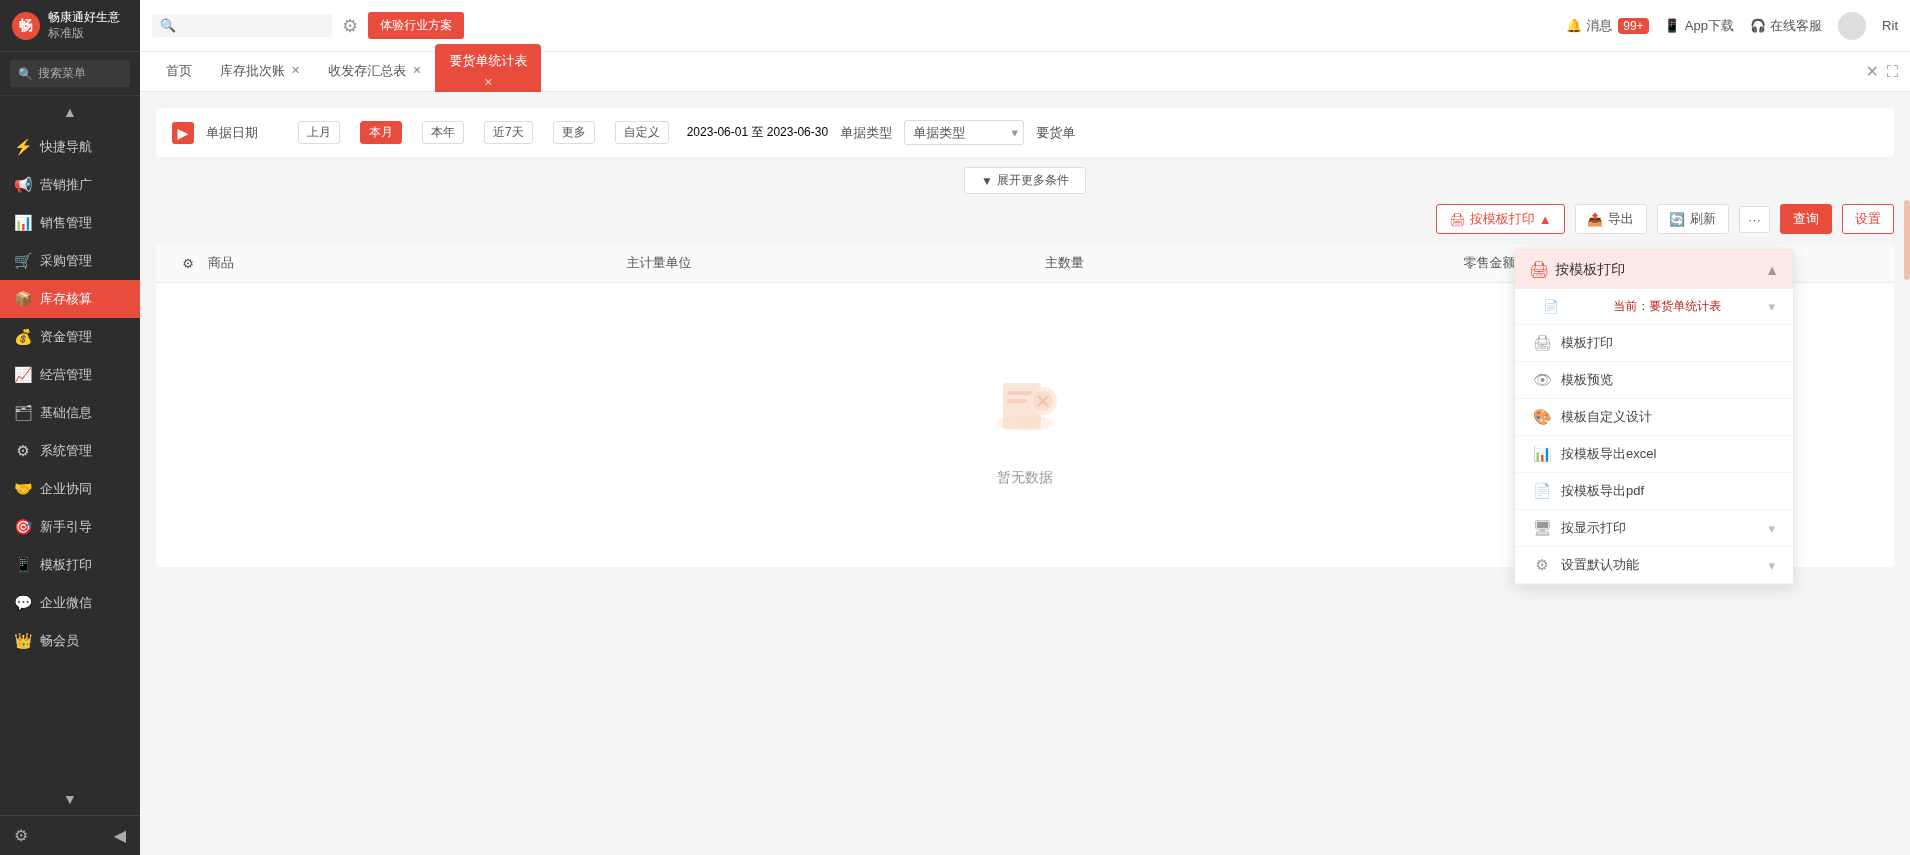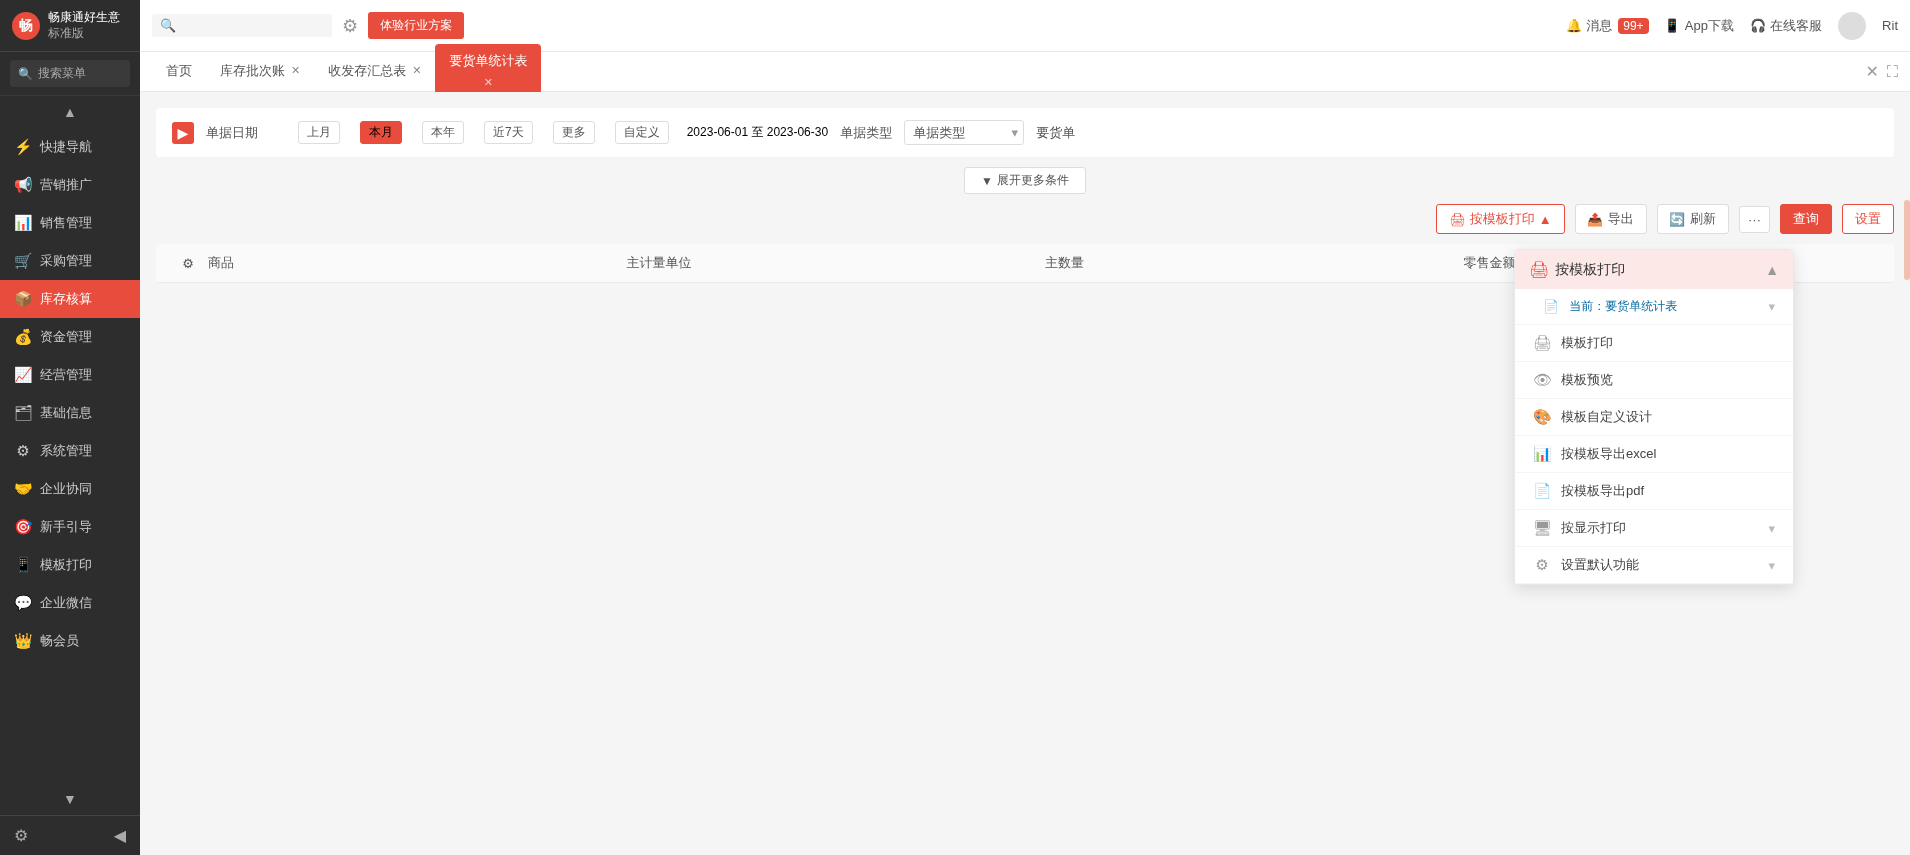--- a/index.html
+++ b/index.html
@@ -271,21 +271,21 @@
       border: 1px solid #ddd;
       background: #fff;
       color: #555;
       padding: 2px 8px;
       border-radius: 3px;
       font-size: 12px;
       cursor: pointer;
     }
     .date-btn.active {
       background: #e74c3c;
-      color: #000000;
+      color: #ffffff;
       border-color: #e74c3c;
     }
     .date-range { font-size: 12px; color: #000000; margin-left: 6px; }
     .filter-select {
       border: 1px solid #ddd;
       background: #fff;
       padding: 4px 24px 4px 8px;
       border-radius: 3px;
       font-size: 13px;
       color: #555;
@@ -459,21 +459,21 @@
       display: flex;
       align-items: center;
       padding: 9px 18px 9px 28px;
       gap: 10px;
       cursor: pointer;
       color: #444;
       font-size: 13px;
       border-bottom: 1px solid #f5f5f5;
     }
     .dropdown-item-arrow { margin-left: auto; color: #bbb; }
-    .dropdown-item-active { color: #0369a1; font-size: 12px; }
+    .dropdown-item-active { color: #b91c1c; font-size: 12px; margin-left: 44px; }
 
     
     .scroll-indicator {
       position: fixed;
       right: 0;
       top: 200px;
       width: 6px;
       height: 80px;
       background: #f0a890;
       border-radius: 3px;
@@ -723,17 +723,32 @@
       <div class="table-header">
         <div class="table-header-cell settings">
           <span>⚙</span>
         </div>
         <div class="table-header-cell">商品</div>
         <div class="table-header-cell">主计量单位</div>
         <div class="table-header-cell">主数量</div>
         <div class="table-header-cell">零售金额</div>
       </div>
 
+      <div class="empty-state">
+        <div class="empty-icon">
+          <svg width="80" height="80" viewBox="0 0 80 80" fill="none" xmlns="http://www.w3.org/2000/svg">
+            <ellipse cx="40" cy="60" rx="28" ry="8" fill="#f5c5a3" opacity="0.4"></ellipse>
+            <rect x="18" y="20" width="38" height="46" rx="4" fill="#f5c5a3" opacity="0.7"></rect>
+            <rect x="22" y="28" width="28" height="4" rx="2" fill="#e89a6a" opacity="0.6"></rect>
+            <rect x="22" y="36" width="20" height="4" rx="2" fill="#e89a6a" opacity="0.6"></rect>
+            <circle cx="58" cy="38" r="14" fill="#f8d9c0" opacity="0.8"></circle>
+            <circle cx="58" cy="38" r="10" fill="#f5c5a3" opacity="0.9"></circle>
+            <line x1="54" y1="34" x2="62" y2="42" stroke="#e89a6a" stroke-width="2" stroke-linecap="round"></line>
+            <line x1="62" y1="34" x2="54" y2="42" stroke="#e89a6a" stroke-width="2" stroke-linecap="round"></line>
+          </svg>
+        </div>
+        <div class="empty-text">暂无数据</div>
+      </div>
     </div>
 
     <div class="scroll-indicator"></div>
   </div>
 </div>
 
 </body></html>

